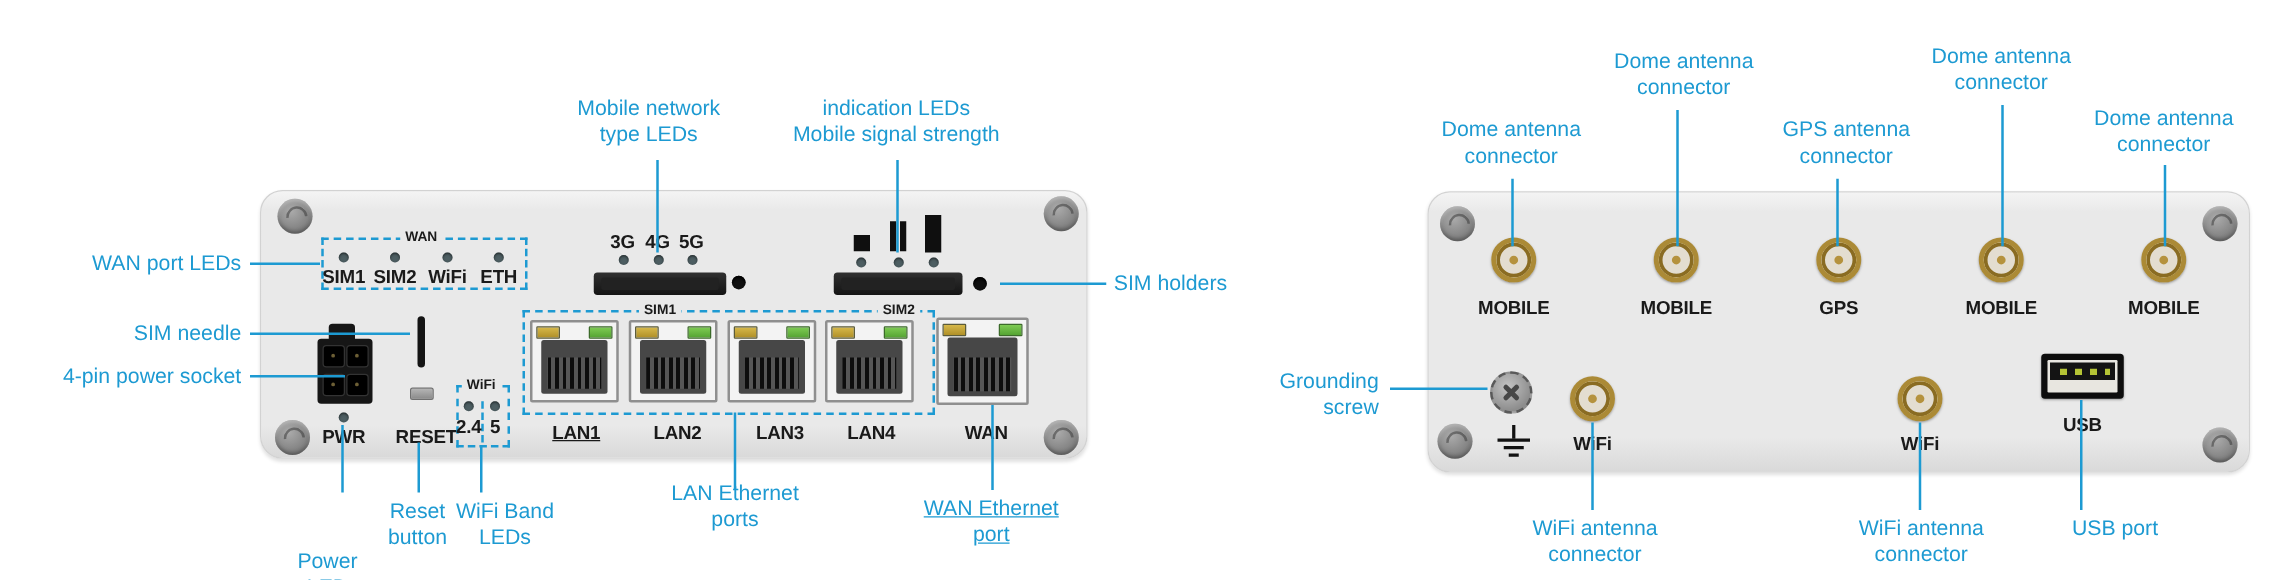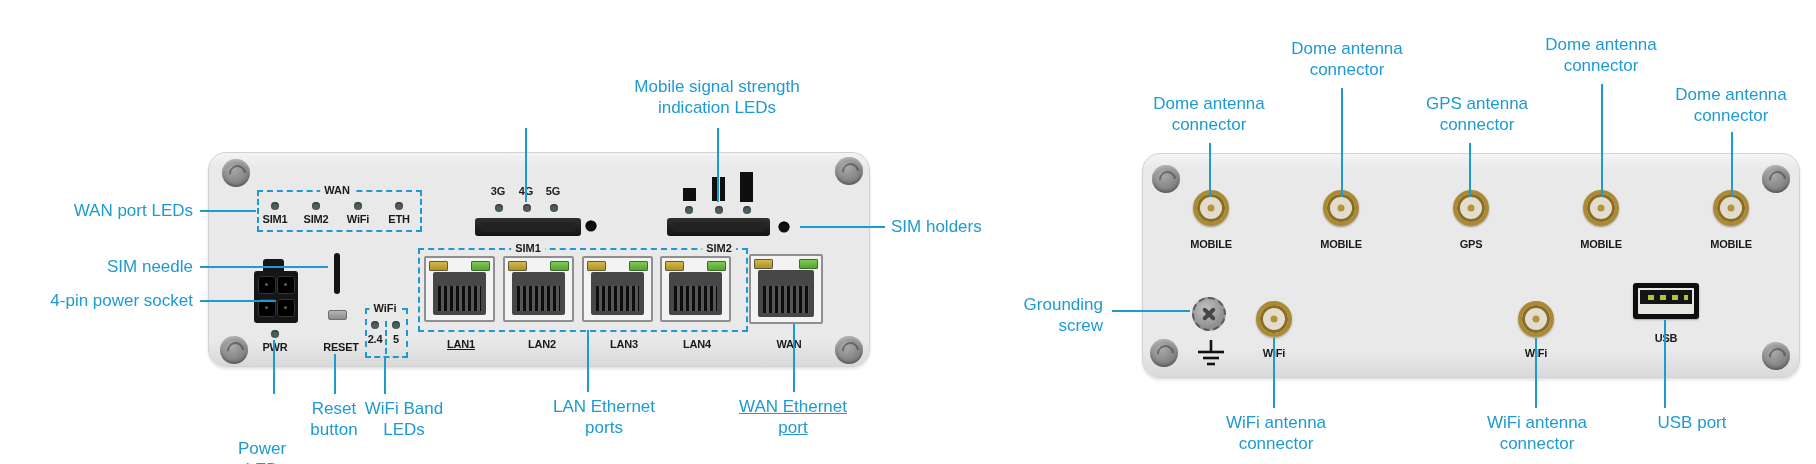--- a/index.html
+++ b/index.html
@@ -31,21 +31,21 @@
   .screw{
     position:absolute;width:28px;height:28px;border-radius:50%;
     background:radial-gradient(circle at 40% 35%,#ababab,#828282 62%,#737373);
     box-shadow:inset 0 2px 3px rgba(255,255,255,.35), inset 0 -2px 3px rgba(0,0,0,.3);
   }
   .screw::after{content:"";position:absolute;left:7px;top:6px;width:13px;height:13px;border-radius:50%;
     border:2px solid rgba(60,60,60,.55);border-bottom-color:transparent;border-right-color:transparent;transform:rotate(40deg);}
   
   .led{position:absolute;width:8px;height:8px;border-radius:50%;background:#4d5e62;
     box-shadow:inset 0 1px 2px rgba(0,0,0,.55);transform:translate(-50%,-50%);}
-  .dlabel{position:absolute;font-weight:bold;font-size:11px;color:var(--ink);
+  .dlabel{position:absolute;font-weight:bold;font-size:15px;color:var(--ink);
     transform:translateX(-50%);white-space:nowrap;letter-spacing:-.2px;}
   .dashbox{position:absolute;border:2px dashed var(--accent);}
   .legend{position:absolute;font-weight:bold;font-size:11px;color:var(--ink);
     background:var(--panel);padding:0 4px;transform:translate(-50%,-50%);white-space:nowrap;z-index:3;}
   .simslot{position:absolute;height:18px;background:linear-gradient(180deg,#303030,#141414);border-radius:3px;}
   .simslot::after{content:"";position:absolute;left:6px;right:6px;top:4px;bottom:4px;background:#222;border-radius:2px;}
   .hole{position:absolute;width:11px;height:11px;border-radius:50%;background:#101010;
     box-shadow:inset 0 2px 2px #000;transform:translate(-50%,-50%);}
   .bar{position:absolute;background:#0f0f0f;}
   
@@ -190,25 +190,29 @@
 
   <div class="co ra" style="left:193px;top:200px;">WAN port LEDs</div>
   <div class="hline" style="left:200px;top:210px;width:56px;"></div>
 
   <div class="co ra" style="left:193px;top:256px;">SIM needle</div>
   <div class="hline" style="left:200px;top:266px;width:128px;"></div>
 
   <div class="co ra" style="left:193px;top:290px;text-align:center;">4-pin power socket</div>
   <div class="hline" style="left:200px;top:300px;width:76px;"></div>
 
+  <div class="co" style="left:519px;top:76px;">
+    <div>Mobile network</div>
+    <div>type LEDs</div>
+  </div>
   <div class="vline" style="left:525px;top:128px;height:74px;"></div>
 
   <div class="co" style="left:717px;top:76px;">
+    <div>indication LEDs</div>
     <div>Mobile signal strength</div>
-    <div>indication LEDs</div>
   </div>
   <div class="vline" style="left:717px;top:128px;height:74px;"></div>
 
   <div class="co la" style="left:891px;top:216px;">SIM holders</div>
   <div class="hline" style="left:800px;top:226px;width:85px;"></div>
 
   <div class="co" style="left:262px;top:398px;margin-top:40px;">
     <div>Power</div>
     <div>LED</div>
   </div>
@@ -219,21 +223,21 @@
     <div>button</div>
   </div>
   <div class="vline" style="left:334px;top:354px;height:40px;"></div>
 
   <div class="co" style="left:404px;top:398px;">
     <div>WiFi Band</div>
     <div>LEDs</div>
   </div>
   <div class="vline" style="left:384px;top:356px;height:38px;"></div>
 
-  <div class="co" style="left:588px;top:396px;margin-left:16px;">
+  <div class="co" style="left:588px;top:384px;">
     <div>LAN Ethernet</div>
     <div>ports</div>
   </div>
   <div class="vline" style="left:587px;top:330px;height:62px;"></div>
 
   <div class="co" style="left:793px;top:396px;text-decoration:underline;">
     <div>WAN Ethernet</div>
     <div>port</div>
   </div>
   <div class="vline" style="left:793px;top:324px;height:68px;"></div>

